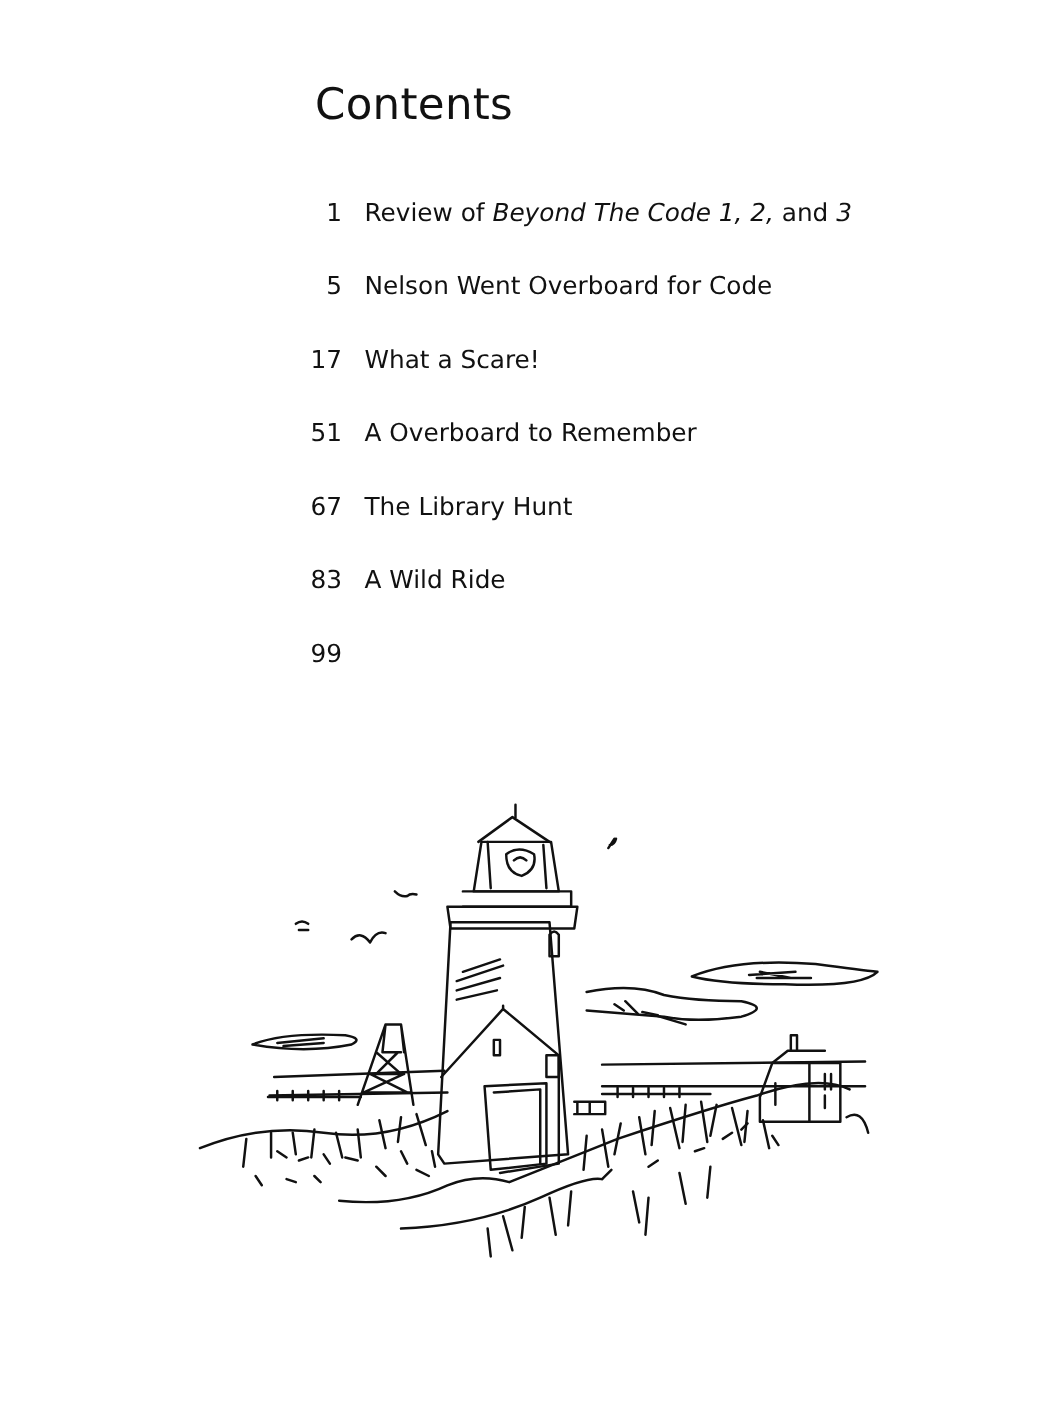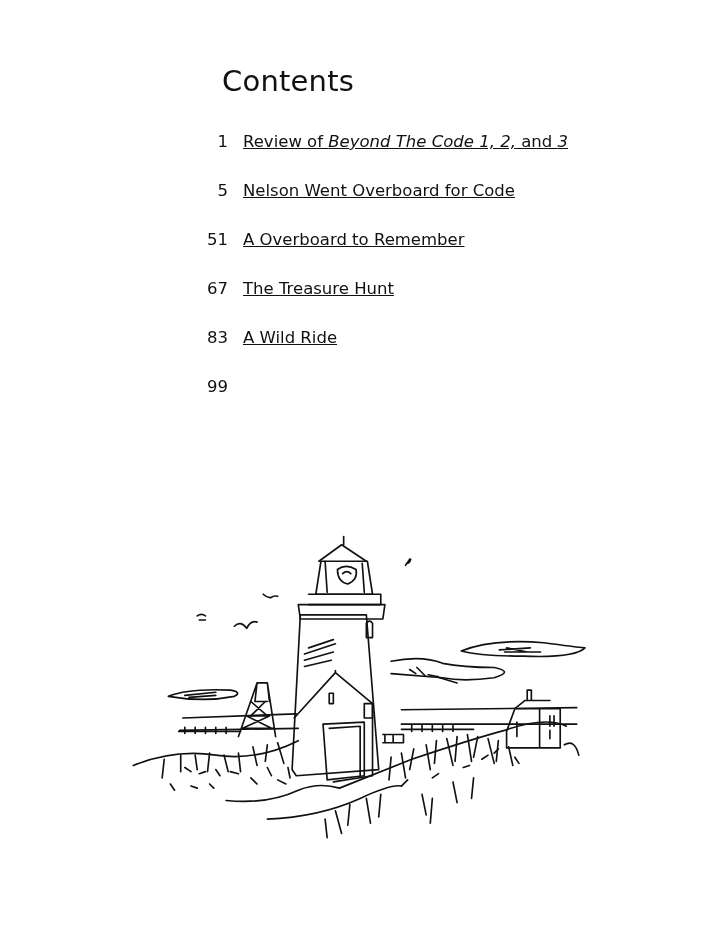--- a/index.html
+++ b/index.html
@@ -1,22 +1,22 @@
 <!DOCTYPE html>
 <html><head>
 <meta charset="utf-8">
 <style>
   html, body { margin: 0; padding: 0; background: #ffffff; }
   body { width: 706px; height: 943px; position: relative; overflow: hidden;
          font-family: "DejaVu Sans", "Liberation Sans", sans-serif; color: #111; }
-  .title { position: absolute; left: 210px; top: 52px; font-size: 29px; font-weight: normal; margin: 12px; letter-spacing: 0.2px; }
+  .title { position: absolute; left: 210px; top: 52px; font-size: 29px; font-weight: normal; margin: 0; letter-spacing: 0.2px; }
   .toc { position: absolute; left: 200px; top: 132px; margin: 0; padding: 0; list-style: none; }
   .toc-row { display: flex; align-items: baseline; height: 49px; font-size: 16.5px; }
   .toc-num { width: 28px; text-align: right; margin-right: 15px; }
-  .toc-title { white-space: nowrap; text-decoration: underline; }
+  .toc-title { white-space: nowrap; }
   .toc-title i { font-style: italic; }
   .illustration { position: absolute; left: 120px; top: 520px; width: 470px; height: 330px; }
   .illustration svg { width: 100%; height: 100%; }
   .illustration path, .illustration line, .illustration polyline, .illustration rect, .illustration ellipse {
     fill: none; stroke: #111; stroke-width: 1.6; stroke-linecap: round; stroke-linejoin: round;
   }
 </style>
 </head>
 <body>
 
@@ -25,26 +25,30 @@
 <ul class="toc">
   <li class="toc-row">
     <span class="toc-num">1</span>
     <span class="toc-title"><span>Review of </span><i>Beyond The Code 1, 2,</i><span> and </span><i>3</i></span>
   </li>
   <li class="toc-row">
     <span class="toc-num">5</span>
     <span class="toc-title">Nelson Went Overboard for Code</span>
   </li>
   <li class="toc-row">
+    <span class="toc-num">17</span>
+    <span class="toc-title">What a Scare!</span>
+  </li>
+  <li class="toc-row">
     <span class="toc-num">51</span>
     <span class="toc-title">A Overboard to Remember</span>
   </li>
   <li class="toc-row">
     <span class="toc-num">67</span>
-    <span class="toc-title">The Treasure Hunt</span>
+    <span class="toc-title">The Library Hunt</span>
   </li>
   <li class="toc-row">
     <span class="toc-num">83</span>
     <span class="toc-title">A Wild Ride</span>
   </li>
   <li class="toc-row">
     <span class="toc-num">99</span>
   </li>
 </ul>
 

